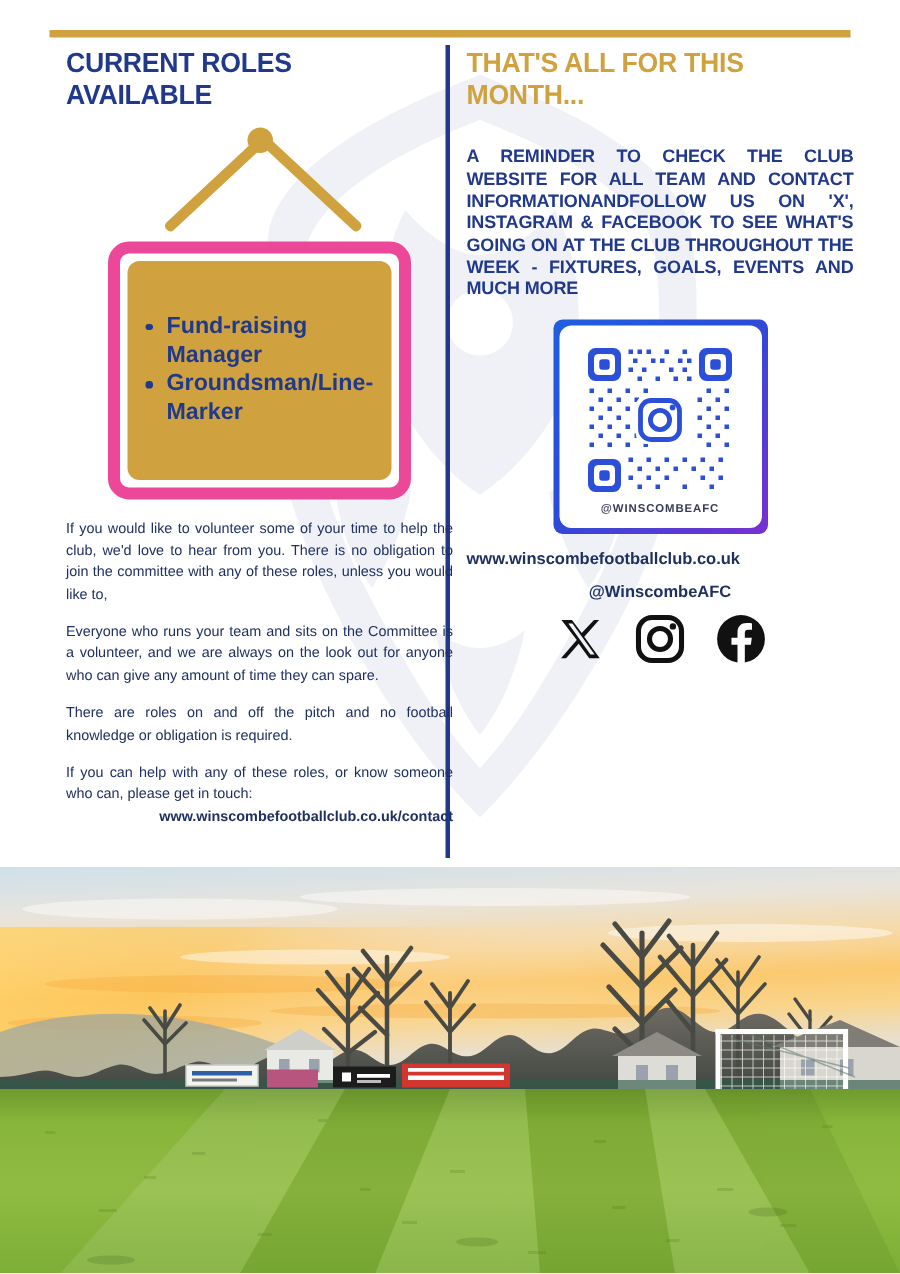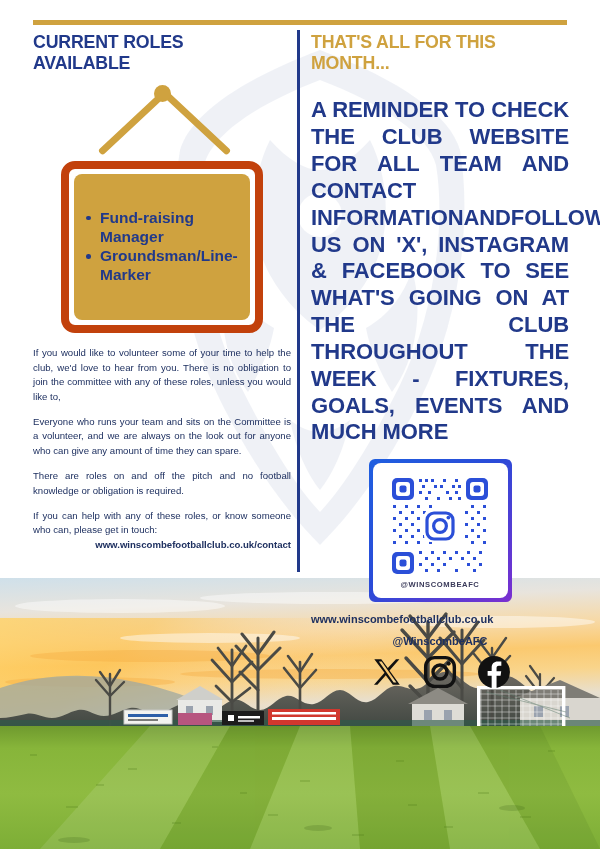--- a/index.html
+++ b/index.html
@@ -39,21 +39,21 @@
   #divider {
     position: absolute;
     left: 297px; top: 30px;
     width: 2.5px; height: 542px;
     background: #21398a;
     z-index: 3;
   }
 
   
   .col { position: absolute; z-index: 3; }
-  #left-col  { left: 33px;  top: 32px; width: 258px; }
+  #left-col  { left: 44px;  top: 32px; width: 258px; }
   #right-col { left: 311px; top: 32px; width: 258px; }
 
   
   .heading {
     font-weight: 800;
     font-size: 18.5px;
     letter-spacing: -0.2px;
     line-height: 1.12;
     text-transform: uppercase;
     font-stretch: condensed;
@@ -87,21 +87,21 @@
     border-radius: 3px;
     z-index: 1;
   }
   #rope-l { left: 128px; transform-origin: top center; transform: rotate(47deg); }
   #rope-r { left: 128px; transform-origin: top center; transform: rotate(-47deg); }
 
   #sign-frame {
     position: absolute;
     left: 28px; top: 80px;
     width: 202px; height: 172px;
-    border: 8px solid #c2410c;
+    border: 8px solid #ec4899;
     border-radius: 14px;
     background: #ffffff;
     padding: 5px;
     z-index: 3;
   }
   #sign-face {
     width: 100%; height: 100%;
     background: #cfa23f;
     border-radius: 8px;
     display: flex;
@@ -135,21 +135,21 @@
     text-align: justify;
     margin-bottom: 11px;
   }
   .body-text:last-child { margin-bottom: 2px; }
   .link-bold { font-weight: 700; display: block; text-align: right; }
 
   
   #statement {
     color: #21398a;
     font-weight: 800;
-    font-size: 22px;
+    font-size: 12px;
     line-height: 1.22;
     text-transform: uppercase;
     text-align: justify;
     text-align-last: left;
     margin-top: 24px;
     letter-spacing: -0.1px;
   }
 
   
   #qr-panel {

